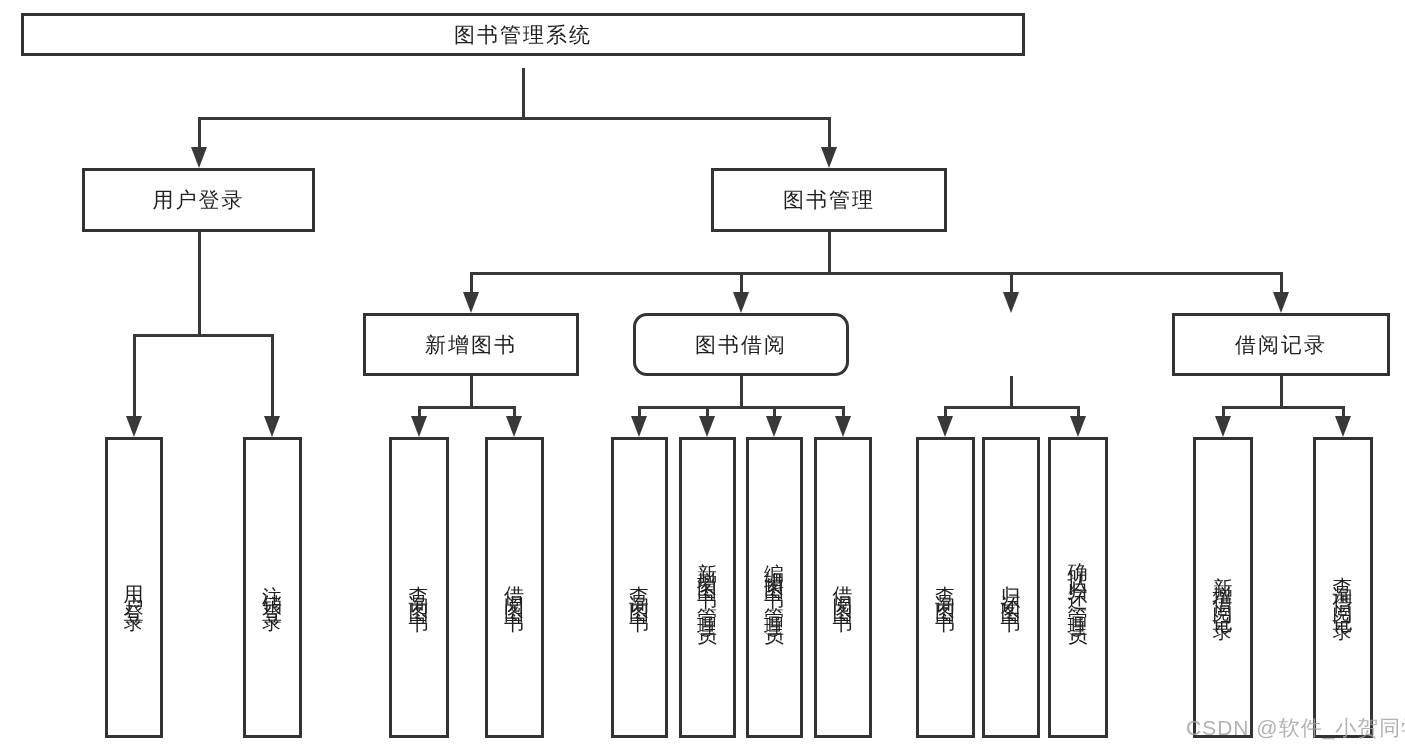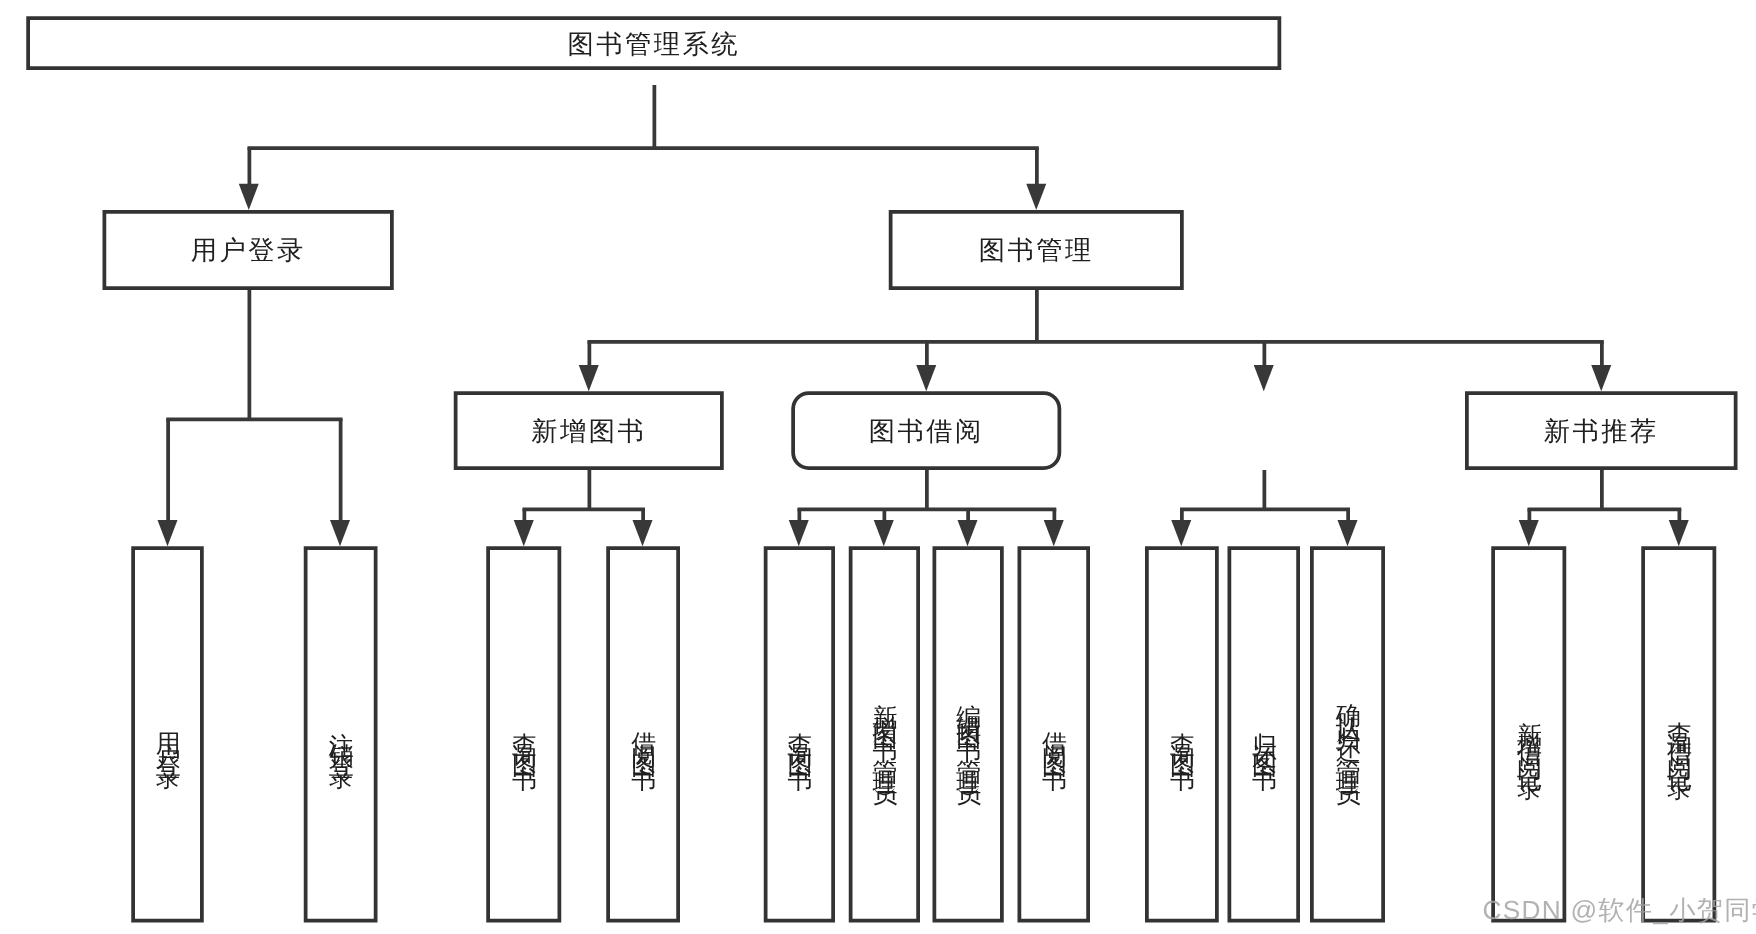--- a/index.html
+++ b/index.html
@@ -93,21 +93,21 @@
     <span>图书管理</span>
   </div>
 
   <div class="node-h" style="left:363px; top:313px; width:216px; height:63px;">
     <span>新增图书</span>
   </div>
   <div class="node-h" style="left:633px; top:313px; width:216px; height:63px;border-radius:14px;">
     <span>图书借阅</span>
   </div>
   <div class="node-h" style="left:1172px; top:313px; width:218px; height:63px;">
-    <span>新书推荐</span>
+    <span>借阅记录</span>
   </div>
 
   <div class="node-v" style="left:105px; top:437px; width:58px; height:301px;">
     <span>用户登录</span>
   </div>
   <div class="node-v" style="left:243px; top:437px; width:59px; height:301px;">
     <span>注销登录</span>
   </div>
 
   <div class="node-v" style="left:389px; top:437px; width:60px; height:301px;">

